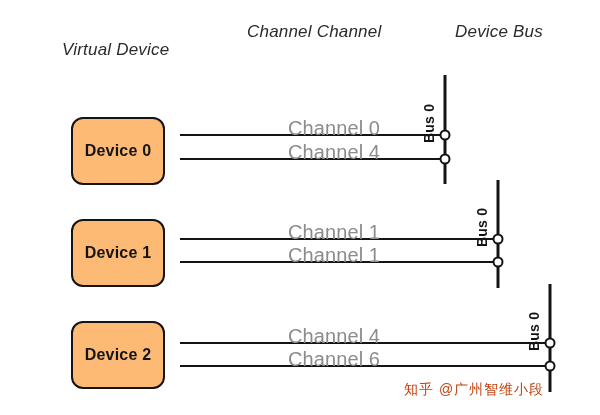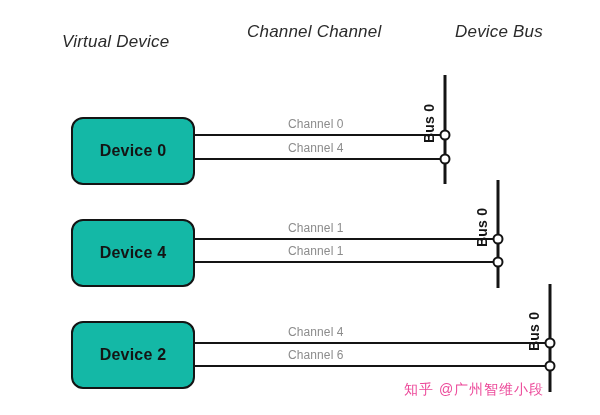--- a/index.html
+++ b/index.html
@@ -23,50 +23,50 @@
     height: 415px;
   }
   .col-header {
     position: absolute;
     font-style: italic;
     font-size: 17px;
     color: #2b2b2b;
     white-space: nowrap;
     letter-spacing: 0.2px;
   }
-  #hdr-device  { left: 62px;  top: 32px; }
+  #hdr-device  { left: 62px;  top: 40px; }
   #hdr-channel { left: 247px; top: 22px; }
   #hdr-bus     { left: 455px; top: 22px; }
 
   .device-box {
     position: absolute;
-    width: 124px;
+    width: 94px;
     height: 68px;
     border: 2.5px solid #141414;
     border-radius: 12px;
-    background: #14b8a6;
+    background: #fdba74;
     box-sizing: border-box;
     display: flex;
     align-items: center;
     justify-content: center;
     z-index: 3;
   }
   .device-label {
     font-size: 16px;
     font-weight: bold;
     color: #141414;
     letter-spacing: 0.2px;
   }
   #device-box-0 { left: 71px; top: 117px; }
   #device-box-1 { left: 71px; top: 219px; }
   #device-box-2 { left: 71px; top: 321px; }
 
   .channel-label {
     position: absolute;
-    font-size: 12px;
+    font-size: 20px;
     color: #8c8c8c;
     white-space: nowrap;
     z-index: 2;
     letter-spacing: 0.1px;
   }
 
   .bus-label {
     position: absolute;
     font-size: 14px;
     font-weight: bold;
@@ -76,21 +76,21 @@
     transform-origin: left bottom;
     letter-spacing: 0.2px;
     z-index: 2;
   }
 
   #watermark {
     position: absolute;
     left: 404px;
     top: 381px;
     font-size: 14px;
-    color: #ec4899;
+    color: #c2410c;
     white-space: nowrap;
     letter-spacing: 1px;
     z-index: 5;
   }
 </style>
 </head>
 <body>
 
 <svg id="canvas" viewBox="0 0 600 415" xmlns="http://www.w3.org/2000/svg">
 
@@ -114,21 +114,21 @@
 </svg>
 
 <div class="col-header" id="hdr-device">Virtual Device</div>
 <div class="col-header" id="hdr-channel">Channel Channel</div>
 <div class="col-header" id="hdr-bus">Device Bus</div>
 
 <div class="device-box" id="device-box-0">
   <span class="device-label">Device 0</span>
 </div>
 <div class="device-box" id="device-box-1">
-  <span class="device-label">Device 4</span>
+  <span class="device-label">Device 1</span>
 </div>
 <div class="device-box" id="device-box-2">
   <span class="device-label">Device 2</span>
 </div>
 
 <div class="channel-label" style="left:288px; top:117px;">Channel 0</div>
 <div class="channel-label" style="left:288px; top:141px;">Channel 4</div>
 <div class="channel-label" style="left:288px; top:221px;">Channel 1</div>
 <div class="channel-label" style="left:288px; top:244px;">Channel 1</div>
 <div class="channel-label" style="left:288px; top:325px;">Channel 4</div>

